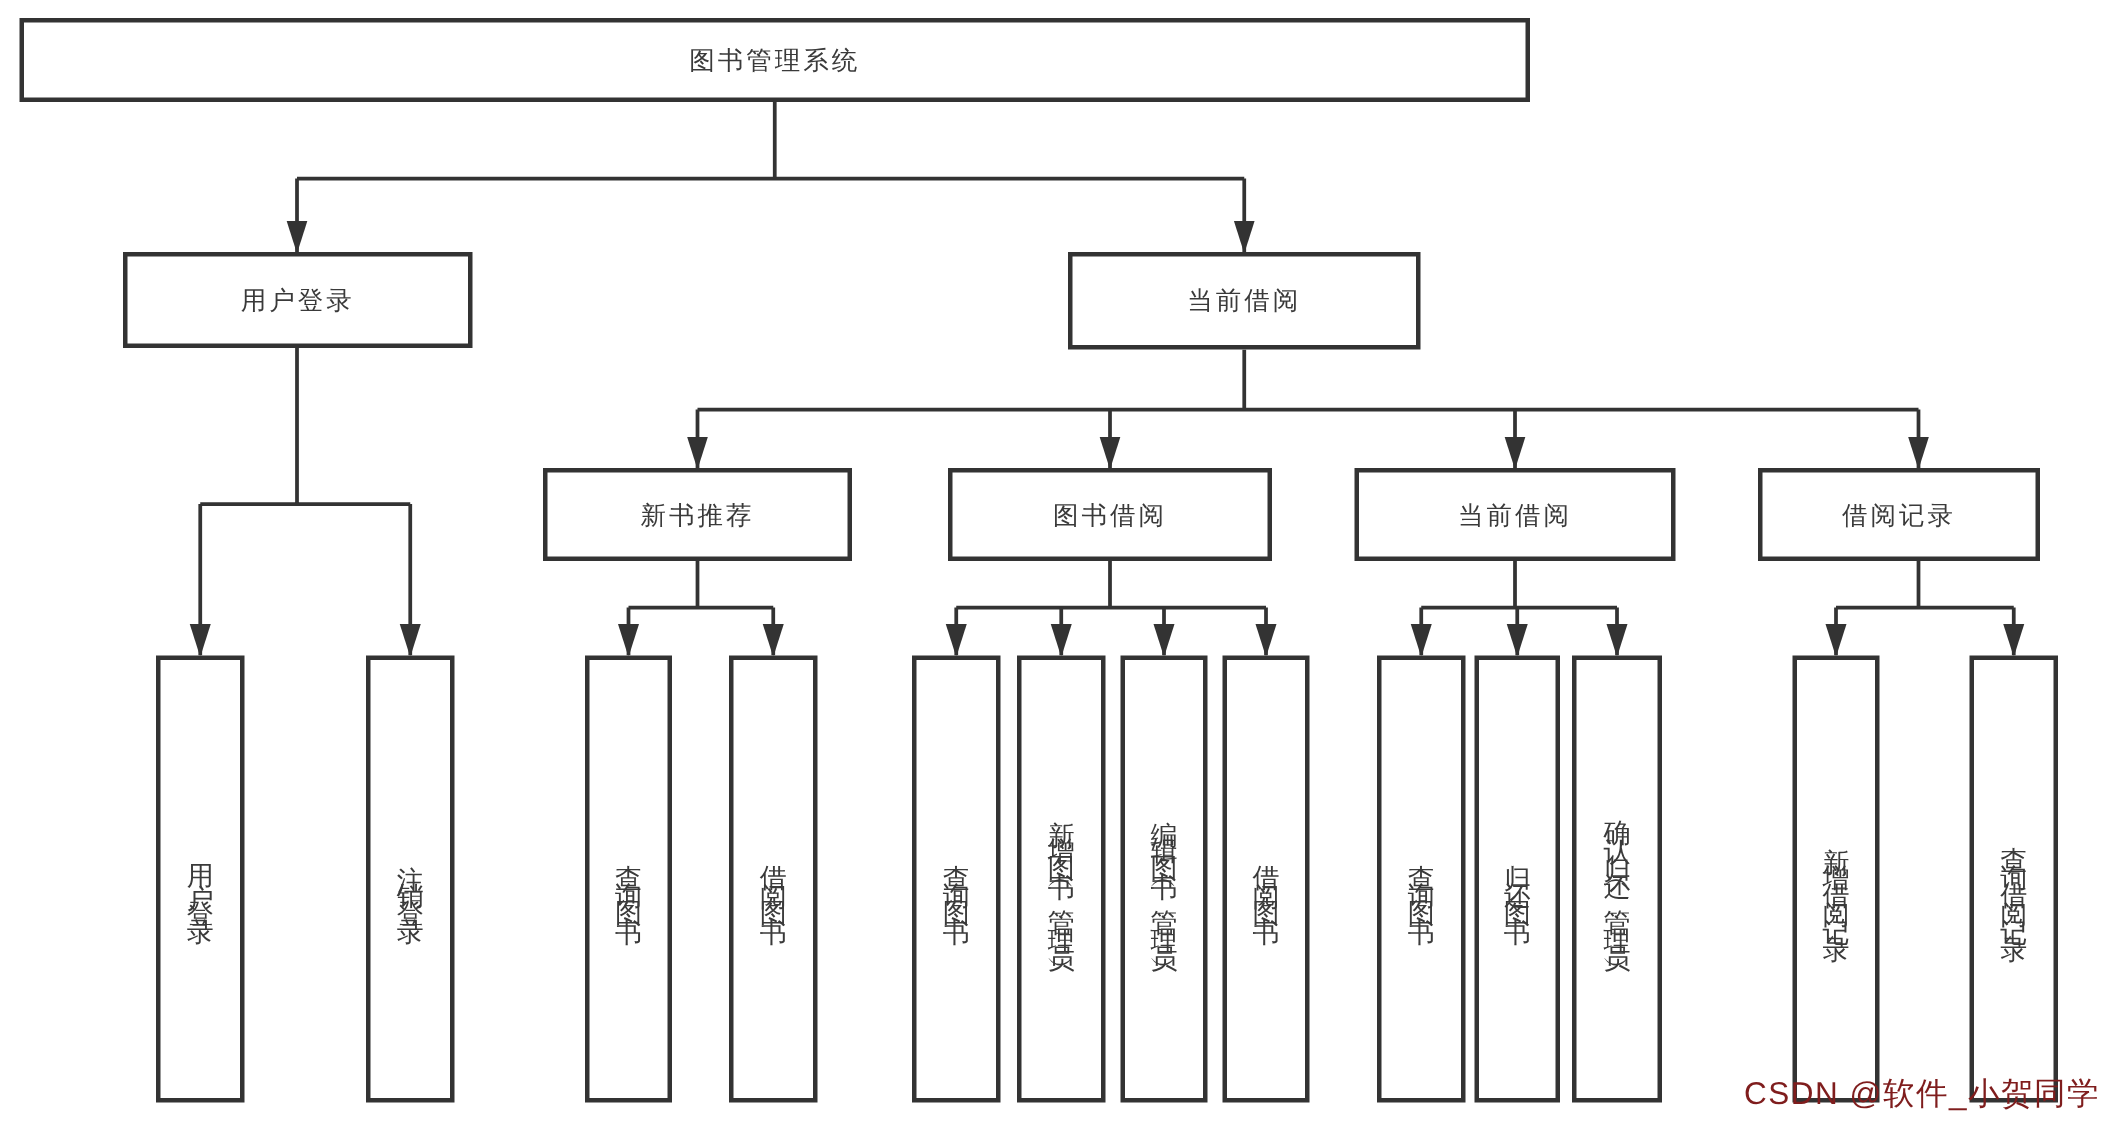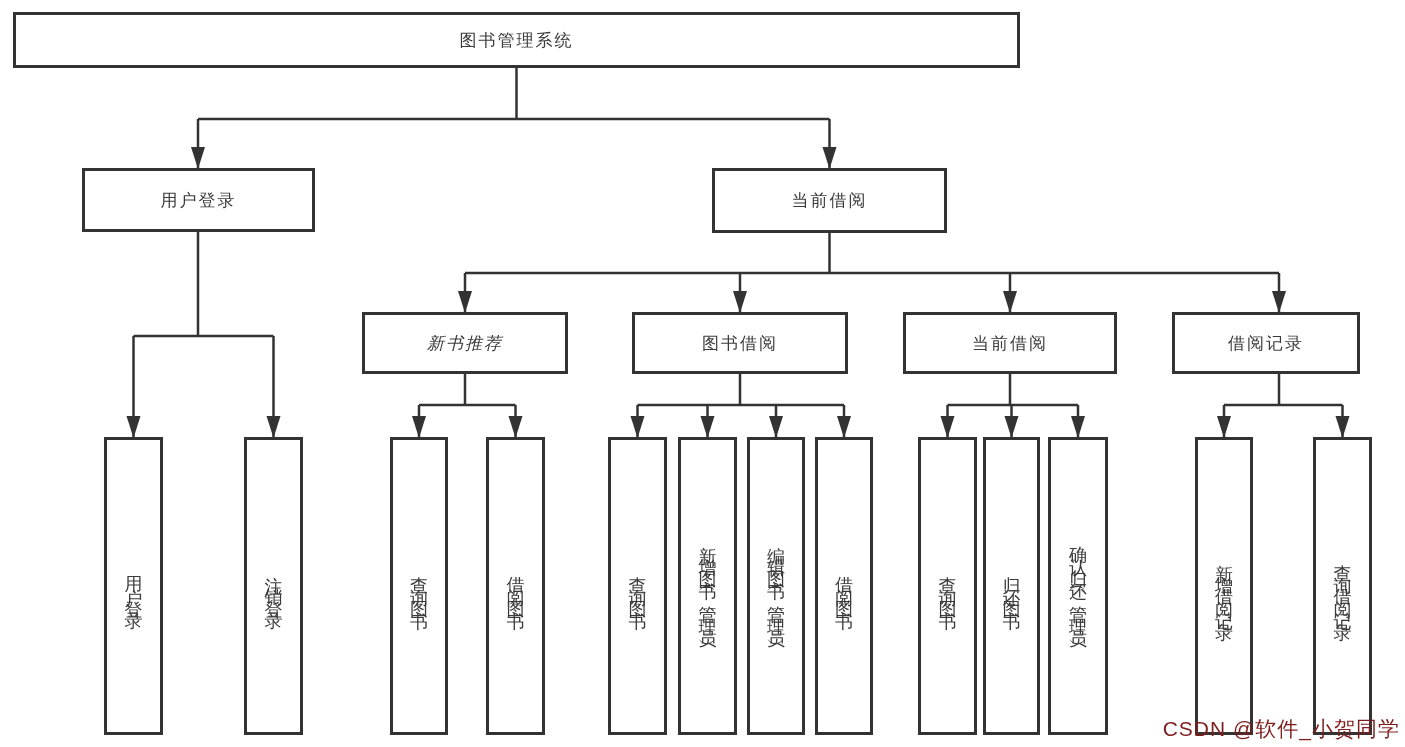--- a/index.html
+++ b/index.html
@@ -42,21 +42,21 @@
     font-size:21px;
     letter-spacing:1px;
     color:#7f1d1d;
     white-space:nowrap;
   }
 
   
   #n-root   { left:13px;  top:12px;  width:1007px; height:56px; }
   #n-login  { left:82px;  top:168px; width:233px;  height:64px; }
   #n-mgmt   { left:712px; top:168px; width:235px;  height:65px; }
-  #n-rec    { left:362px; top:312px; width:206px;  height:62px;font-style:italic; }
+  #n-rec    { left:362px; top:312px; width:206px;  height:62px; }
   #n-borrow { left:632px; top:312px; width:216px;  height:62px; }
   #n-cur    { left:903px; top:312px; width:214px;  height:62px; }
   #n-hist   { left:1172px;top:312px; width:188px;  height:62px; }
 
   .leaf { top:437px; height:298px; }
   #l-1  { left:104px;  width:59px; }
   #l-2  { left:244px;  width:59px; }
   #l-3  { left:390px;  width:58px; }
   #l-4  { left:486px;  width:59px; }
   #l-5  { left:608px;  width:59px; }

